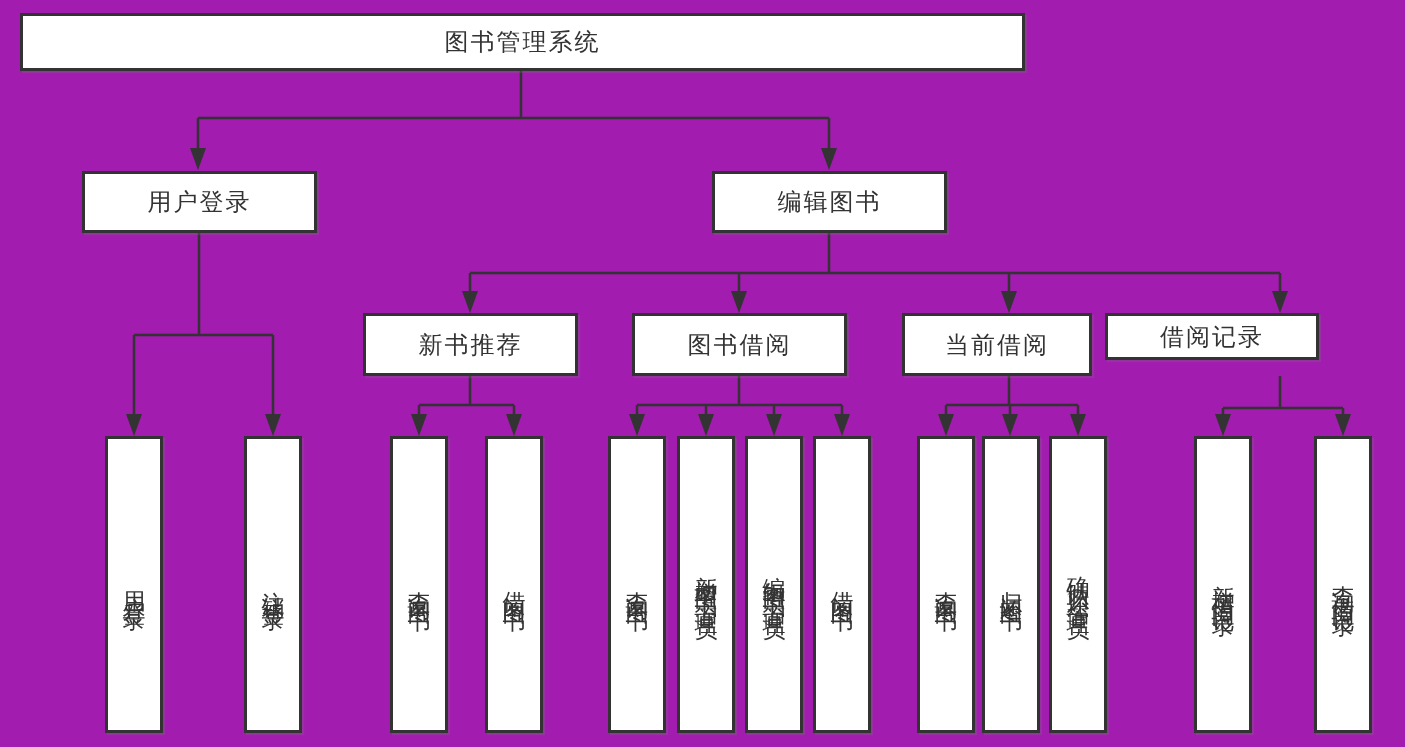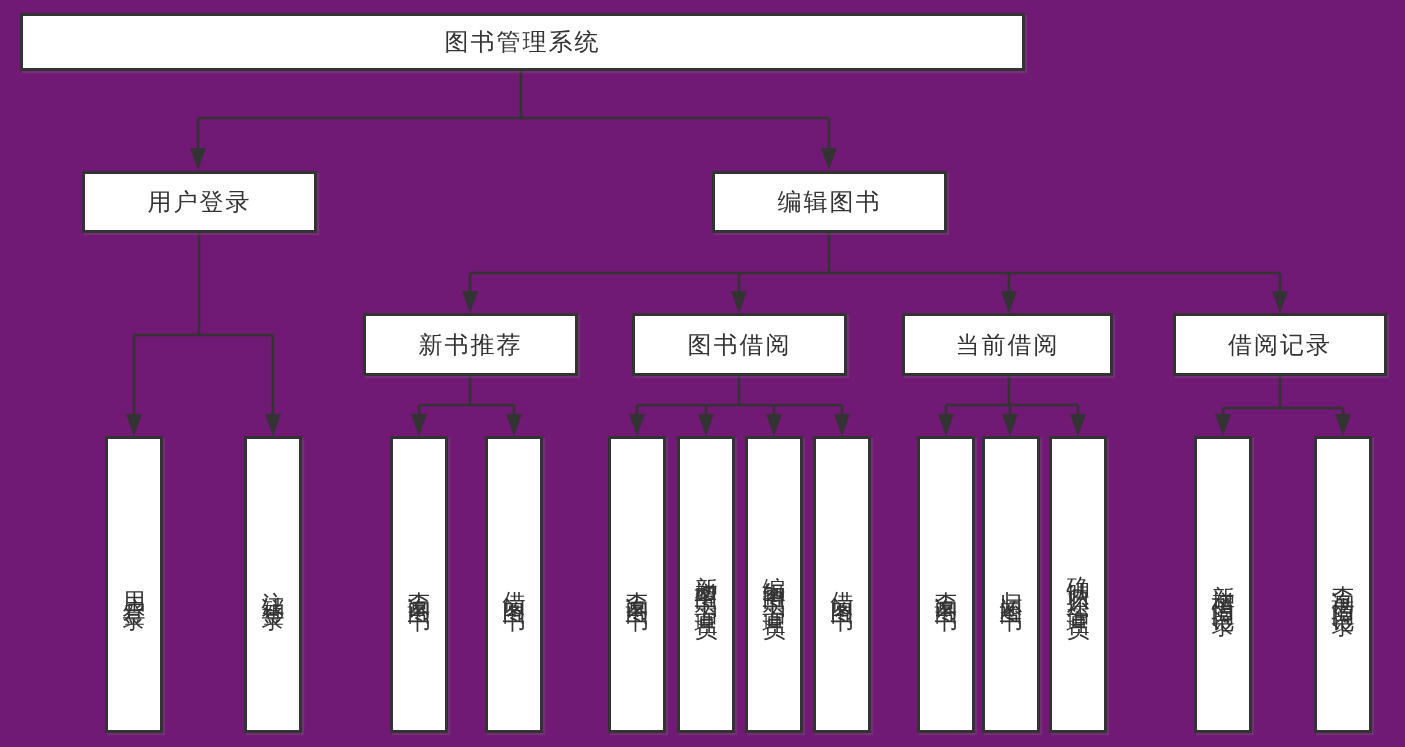--- a/index.html
+++ b/index.html
@@ -4,21 +4,21 @@
 <style>
   html, body {
     margin: 0;
     padding: 0;
     background: #ffffff;
   }
   .canvas {
     position: relative;
     width: 1405px;
     height: 747px;
-    background: #701a75;
+    background: #a21caf;
     font-family: "Liberation Sans", sans-serif;
     overflow: hidden;
   }
   .wires {
     position: absolute;
     left: 0;
     top: 0;
     width: 1405px;
     height: 747px;
     pointer-events: none;
@@ -96,22 +96,22 @@
     </g>
   </svg>
 
   <div class="node h-node" style="left:20px; top:13px; width:1005px; height:58px">图书管理系统</div>
 
   <div class="node h-node" style="left:82px; top:171px; width:235px; height:62px">用户登录</div>
   <div class="node h-node" style="left:712px; top:171px; width:235px; height:62px">编辑图书</div>
 
   <div class="node h-node" style="left:363px; top:313px; width:215px; height:63px">新书推荐</div>
   <div class="node h-node" style="left:632px; top:313px; width:215px; height:63px">图书借阅</div>
-  <div class="node h-node" style="left:902px; top:313px; width:211px; height:63px">当前借阅</div>
-  <div class="node h-node" style="left:1173px; top:313px; width:214px; height:63px">借阅记录</div>
+  <div class="node h-node" style="left:902px; top:313px; width:190px; height:63px">当前借阅</div>
+  <div class="node h-node" style="left:1105px; top:313px; width:214px; height:47px">借阅记录</div>
 
   <div class="node v-node" style="left:105px; top:436px; width:58px; height:297px">用户登录</div>
   <div class="node v-node" style="left:244px; top:436px; width:58px; height:297px">注销登录</div>
 
   <div class="node v-node" style="left:390px; top:436px; width:58px; height:297px">查询图书</div>
   <div class="node v-node" style="left:485px; top:436px; width:58px; height:297px">借阅图书</div>
 
   <div class="node v-node" style="left:608px; top:436px; width:58px; height:297px">查询图书</div>
   <div class="node v-node" style="left:677px; top:436px; width:58px; height:297px">新增图书（管理员）</div>
   <div class="node v-node" style="left:745px; top:436px; width:58px; height:297px">编辑图书（管理员）</div>

